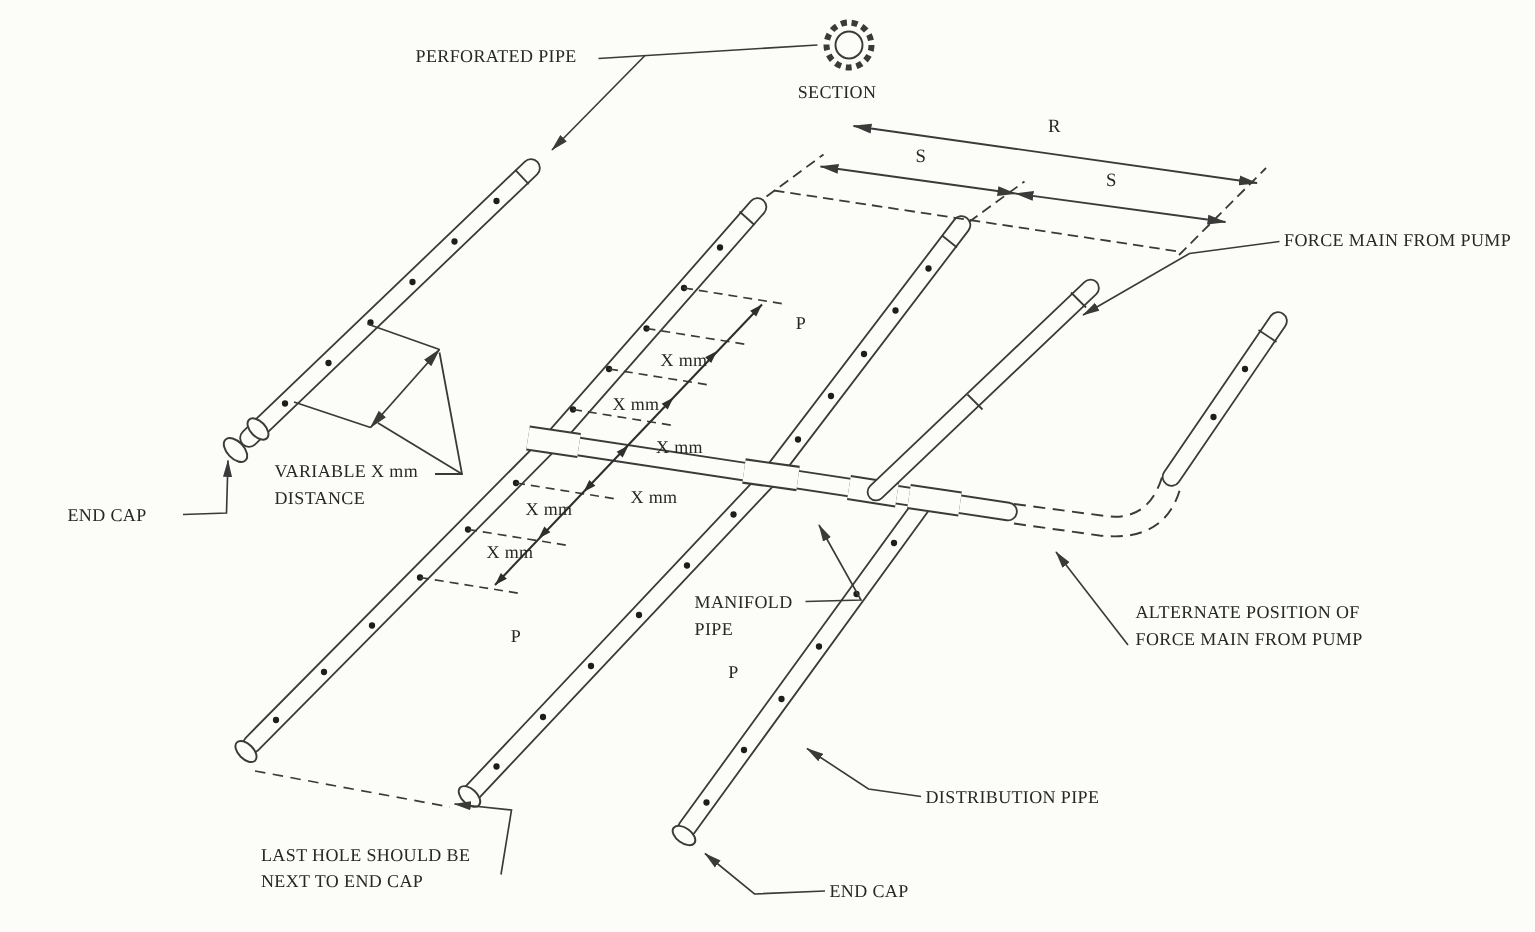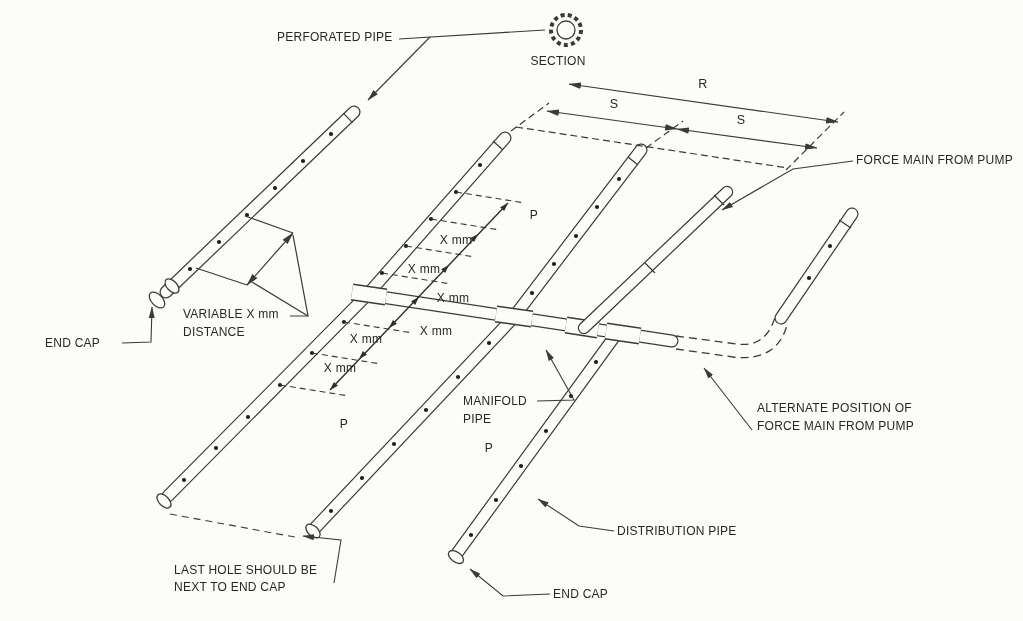--- a/index.html
+++ b/index.html
@@ -1,17 +1,17 @@
 <!DOCTYPE html>
 <html><head>
 <meta charset="utf-8">
 <style>
   html,body{margin:0;padding:0;background:#fcfcf9;}
   .stage{position:relative;width:1023px;height:621px;background:#fcfcf9;overflow:hidden;
-         font-family:Liberation Sans, sans-serif;}
+         font-family:Liberation Serif, serif;}
   svg{display:block;}
   svg text{fill:#272727;font-size:12px;letter-spacing:.25px;}
   .mid{text-anchor:middle;}
   .dim{font-size:12.5px;}
 </style>
 </head>
 <body>
 
 <div class="stage">
 <svg width="1023" height="621" viewBox="0 0 1023 621">

